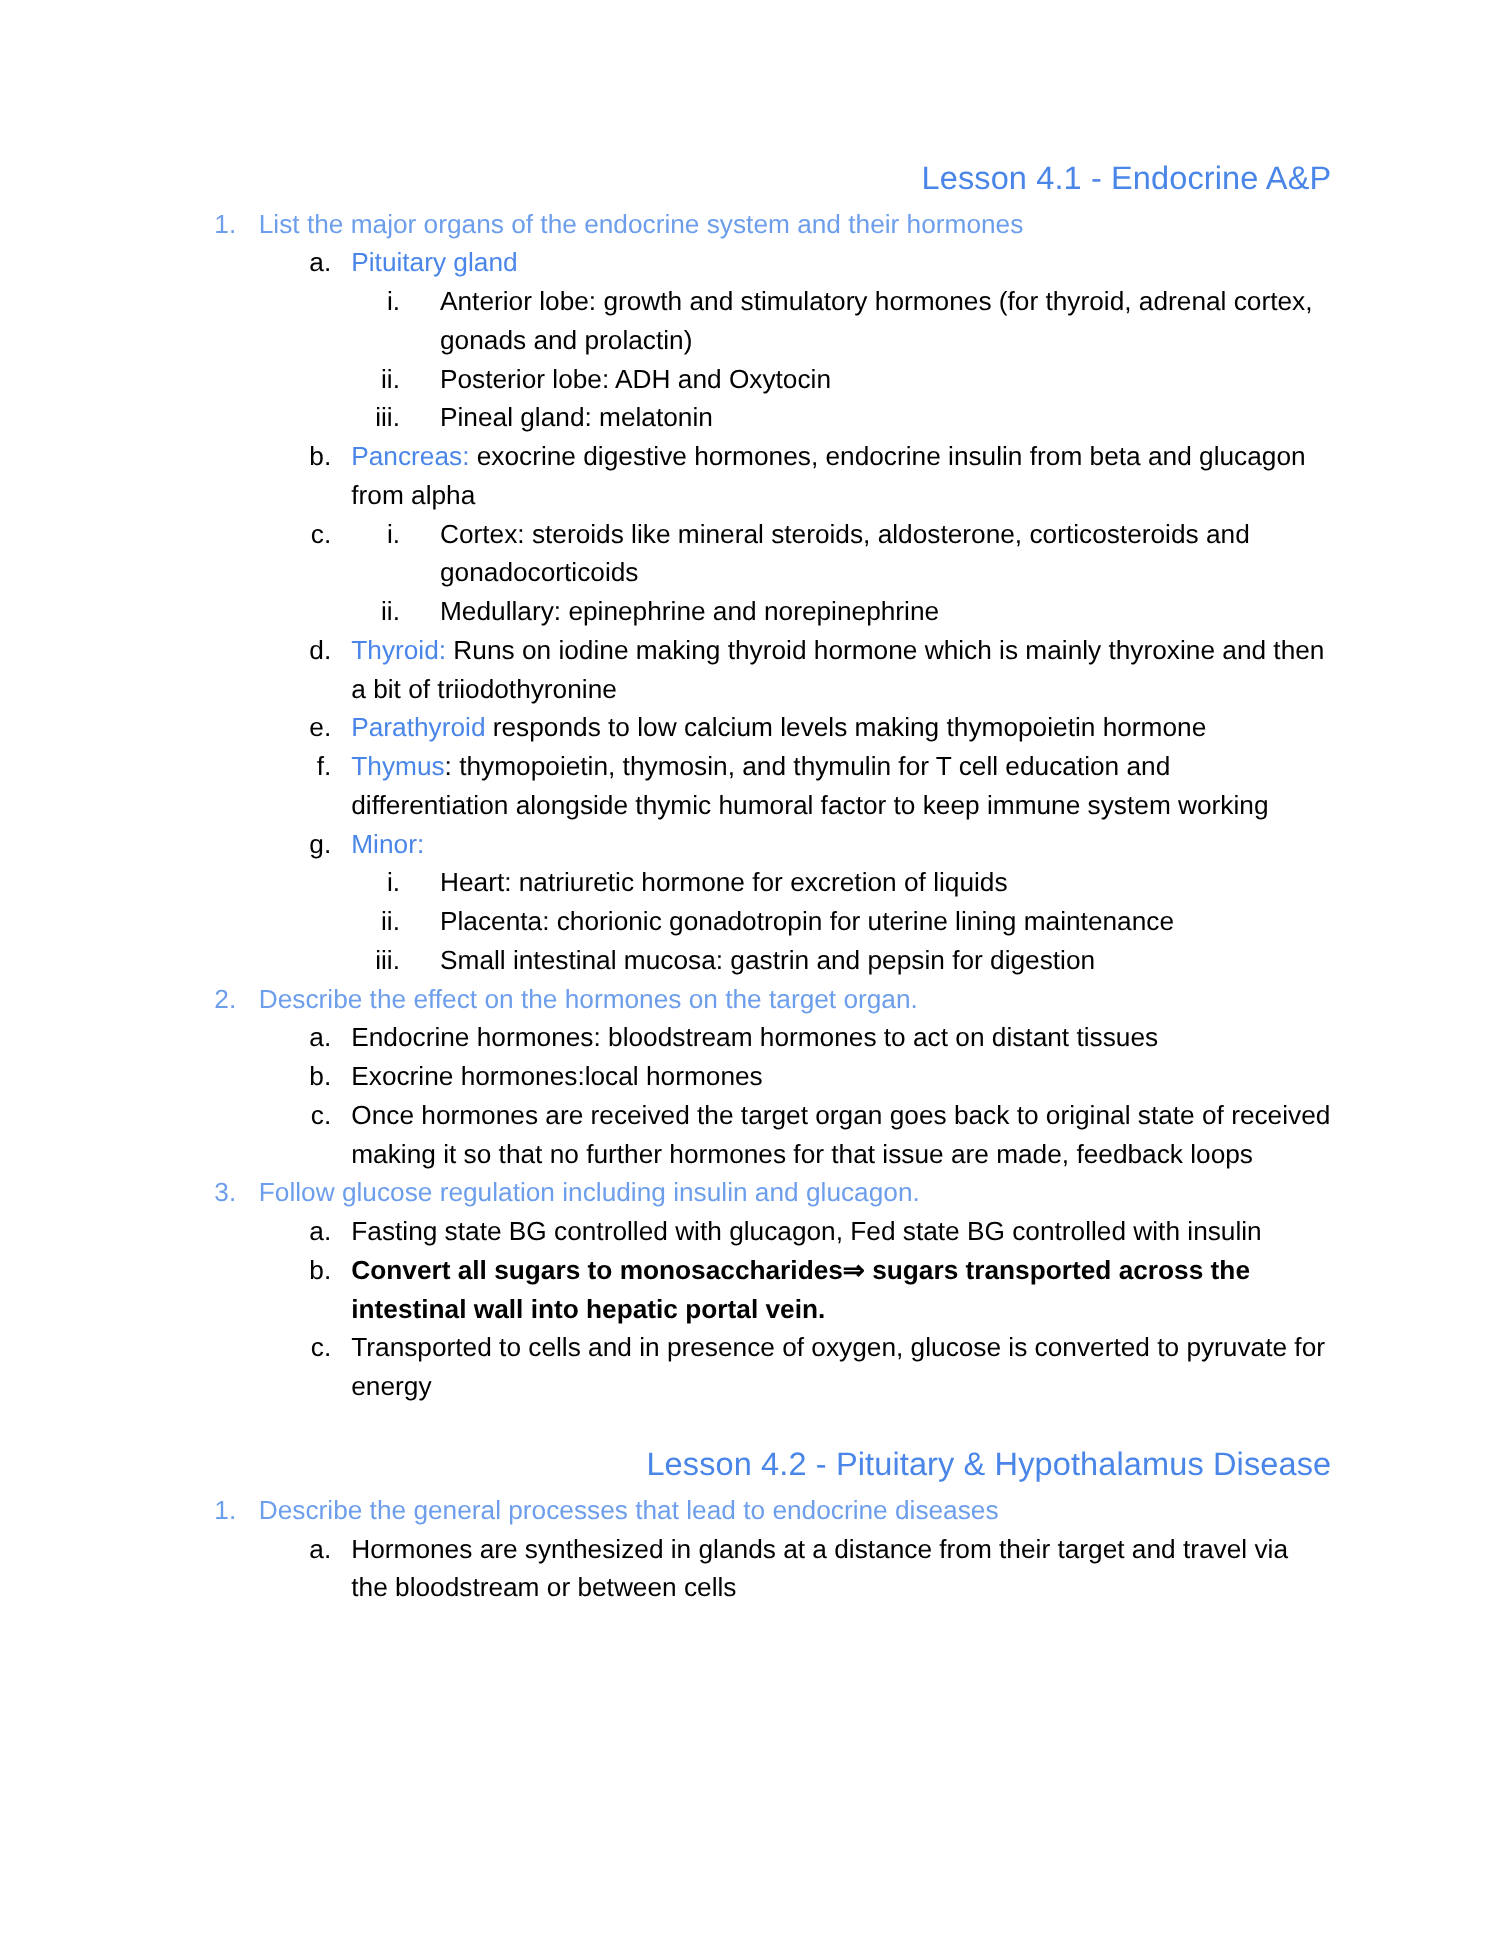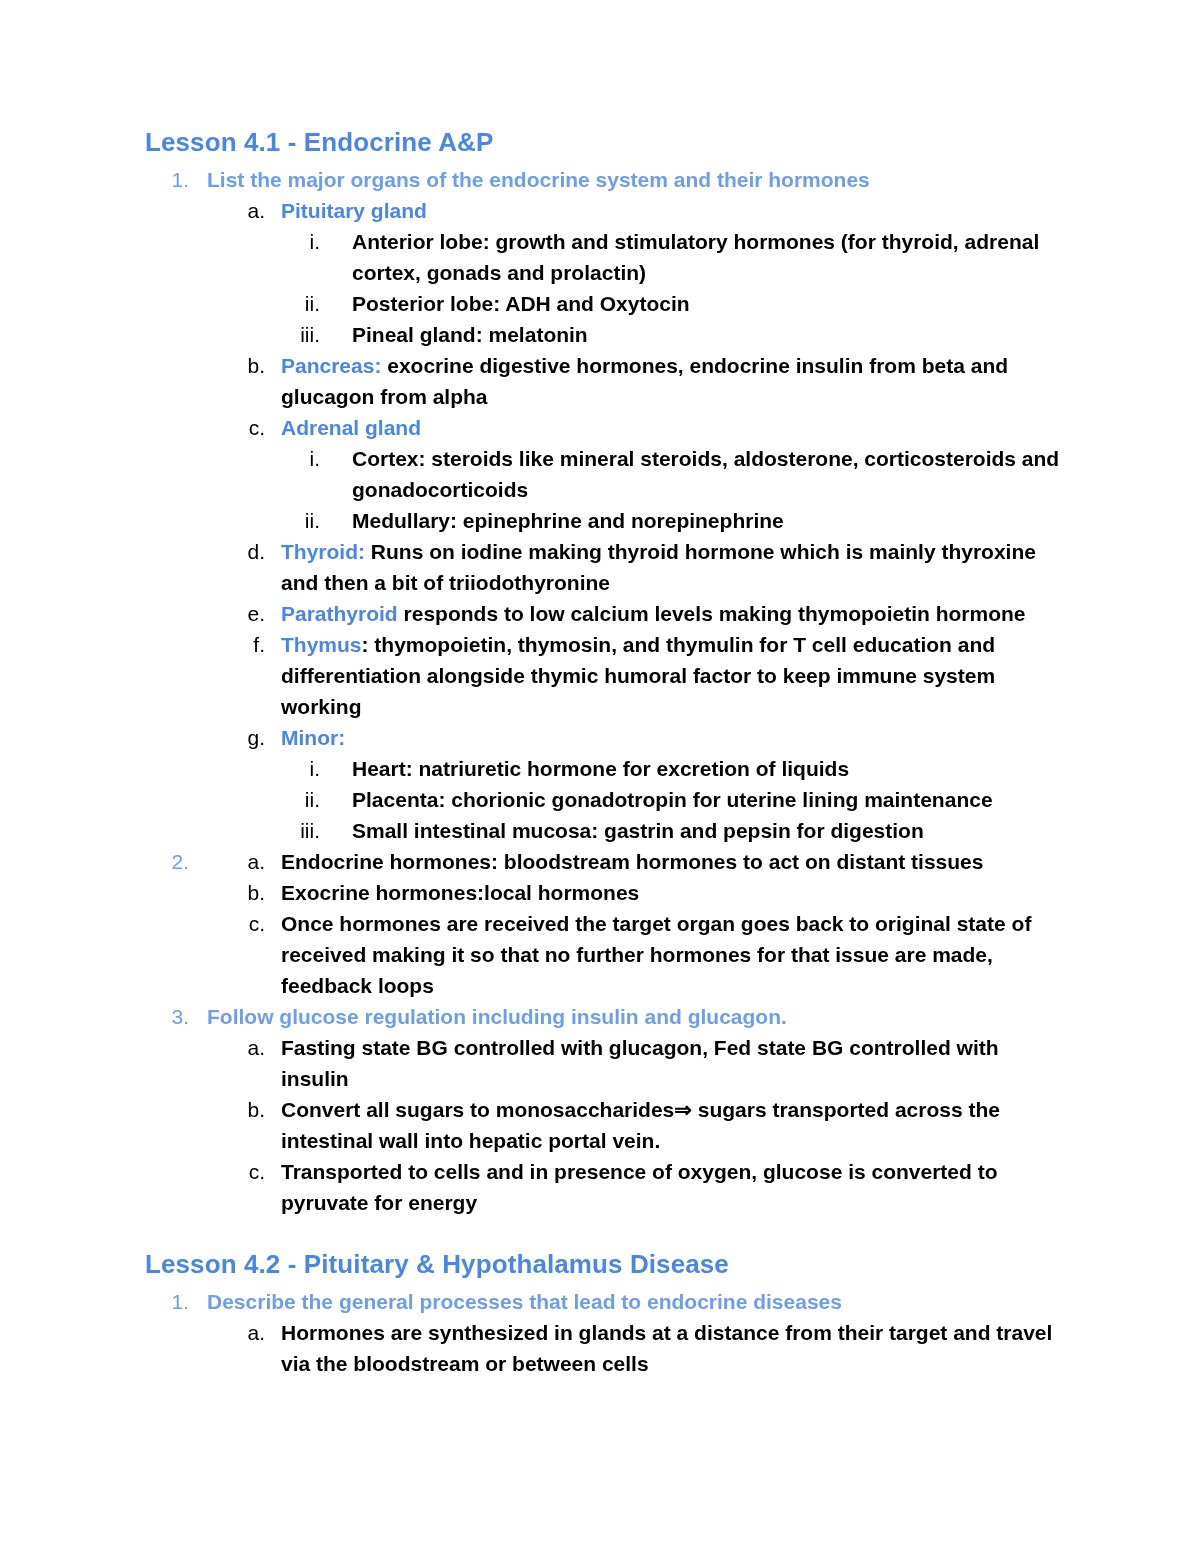--- a/index.html
+++ b/index.html
@@ -29,24 +29,25 @@
     position: absolute;
     left: 145px;
     top: 128px;
     width: 920px;
   }
 
   
   h1.lesson-heading {
     font-size: 26px;
     line-height: 1.15;
-    font-weight: bold;
+    font-weight: normal;
     color: #4a86e8;
     margin: 0 0 6px 0;
     letter-spacing: 0.1px;
+    text-align: right;
   }
   .lesson-block + .lesson-block {
     margin-top: 32px;
   }
 
   
   ol.lvl1, ol.lvl2, ol.lvl3 {
     margin: 0;
     padding: 0;
     list-style: none;
@@ -63,21 +64,20 @@
     text-align: right;
     font-size: 21px;
     line-height: 31px;
     white-space: nowrap;
   }
 
   .txt {
     display: block;
     font-size: 21px;
     line-height: 31px;
-    font-weight: bold;
   }
 
   
   ol.lvl1 > li.row {
     padding-left: 62px;   
   }
   ol.lvl1 > li.row > .marker {
     left: 22px;
     width: 22px;
   }
@@ -146,21 +146,20 @@
               </ol>
             </li>
 
             <li class="row">
               <span class="marker black">b.</span>
               <span class="txt"><span class="blue-term">Pancreas:</span><span class="black"> exocrine digestive hormones, endocrine insulin from beta and glucagon from alpha</span></span>
             </li>
 
             <li class="row">
               <span class="marker black">c.</span>
-              <span class="txt"><span class="blue-term">Adrenal gland</span><span class="black"></span></span>
 
               <ol class="lvl3">
                 <li class="row">
                   <span class="marker black">i.</span>
                   <span class="txt black">Cortex: steroids like mineral steroids, aldosterone, corticosteroids and gonadocorticoids</span>
                 </li>
                 <li class="row">
                   <span class="marker black">ii.</span>
                   <span class="txt black">Medullary: epinephrine and norepinephrine</span>
                 </li>
@@ -200,20 +199,21 @@
                   <span class="txt black">Small intestinal mucosa: gastrin and pepsin for digestion</span>
                 </li>
               </ol>
             </li>
 
           </ol>
         </li>
 
         <li class="row">
           <span class="marker blue-l1">2.</span>
+          <span class="txt blue-l1">Describe the effect on the hormones on the target organ.</span>
 
           <ol class="lvl2">
             <li class="row">
               <span class="marker black">a.</span>
               <span class="txt black">Endocrine hormones: bloodstream hormones to act on distant tissues</span>
             </li>
             <li class="row">
               <span class="marker black">b.</span>
               <span class="txt black">Exocrine hormones:local hormones</span>
             </li>

